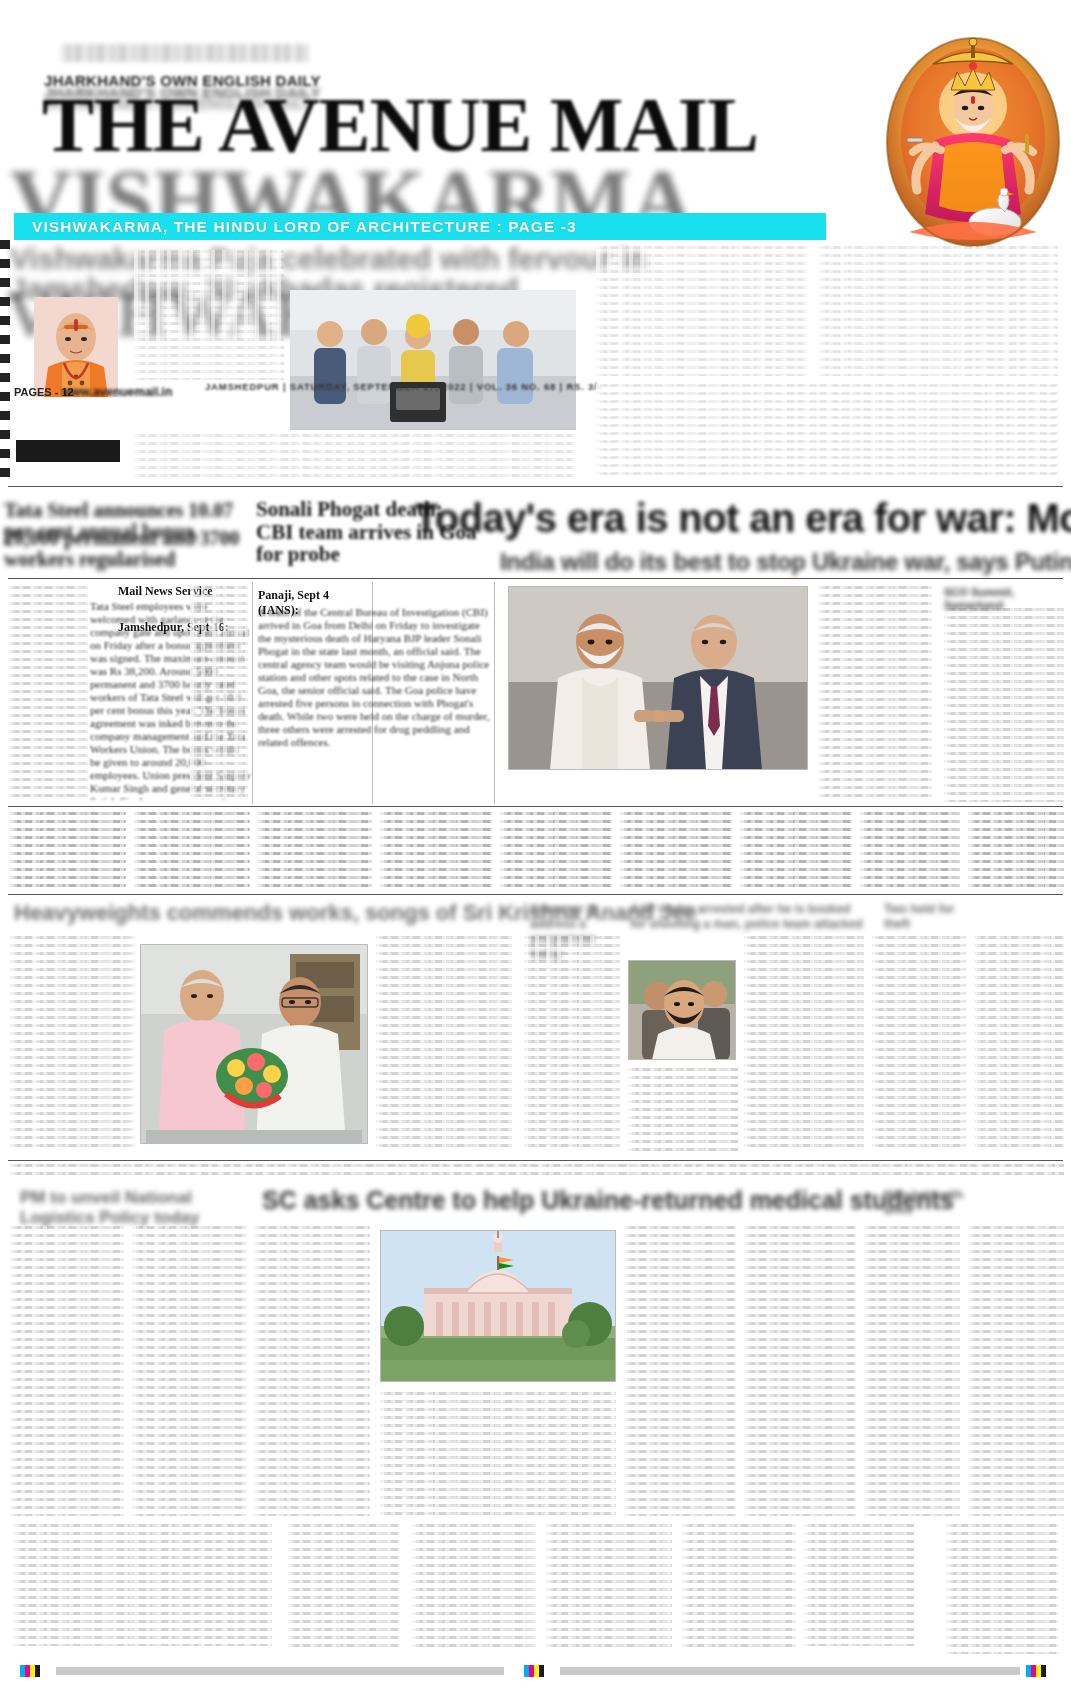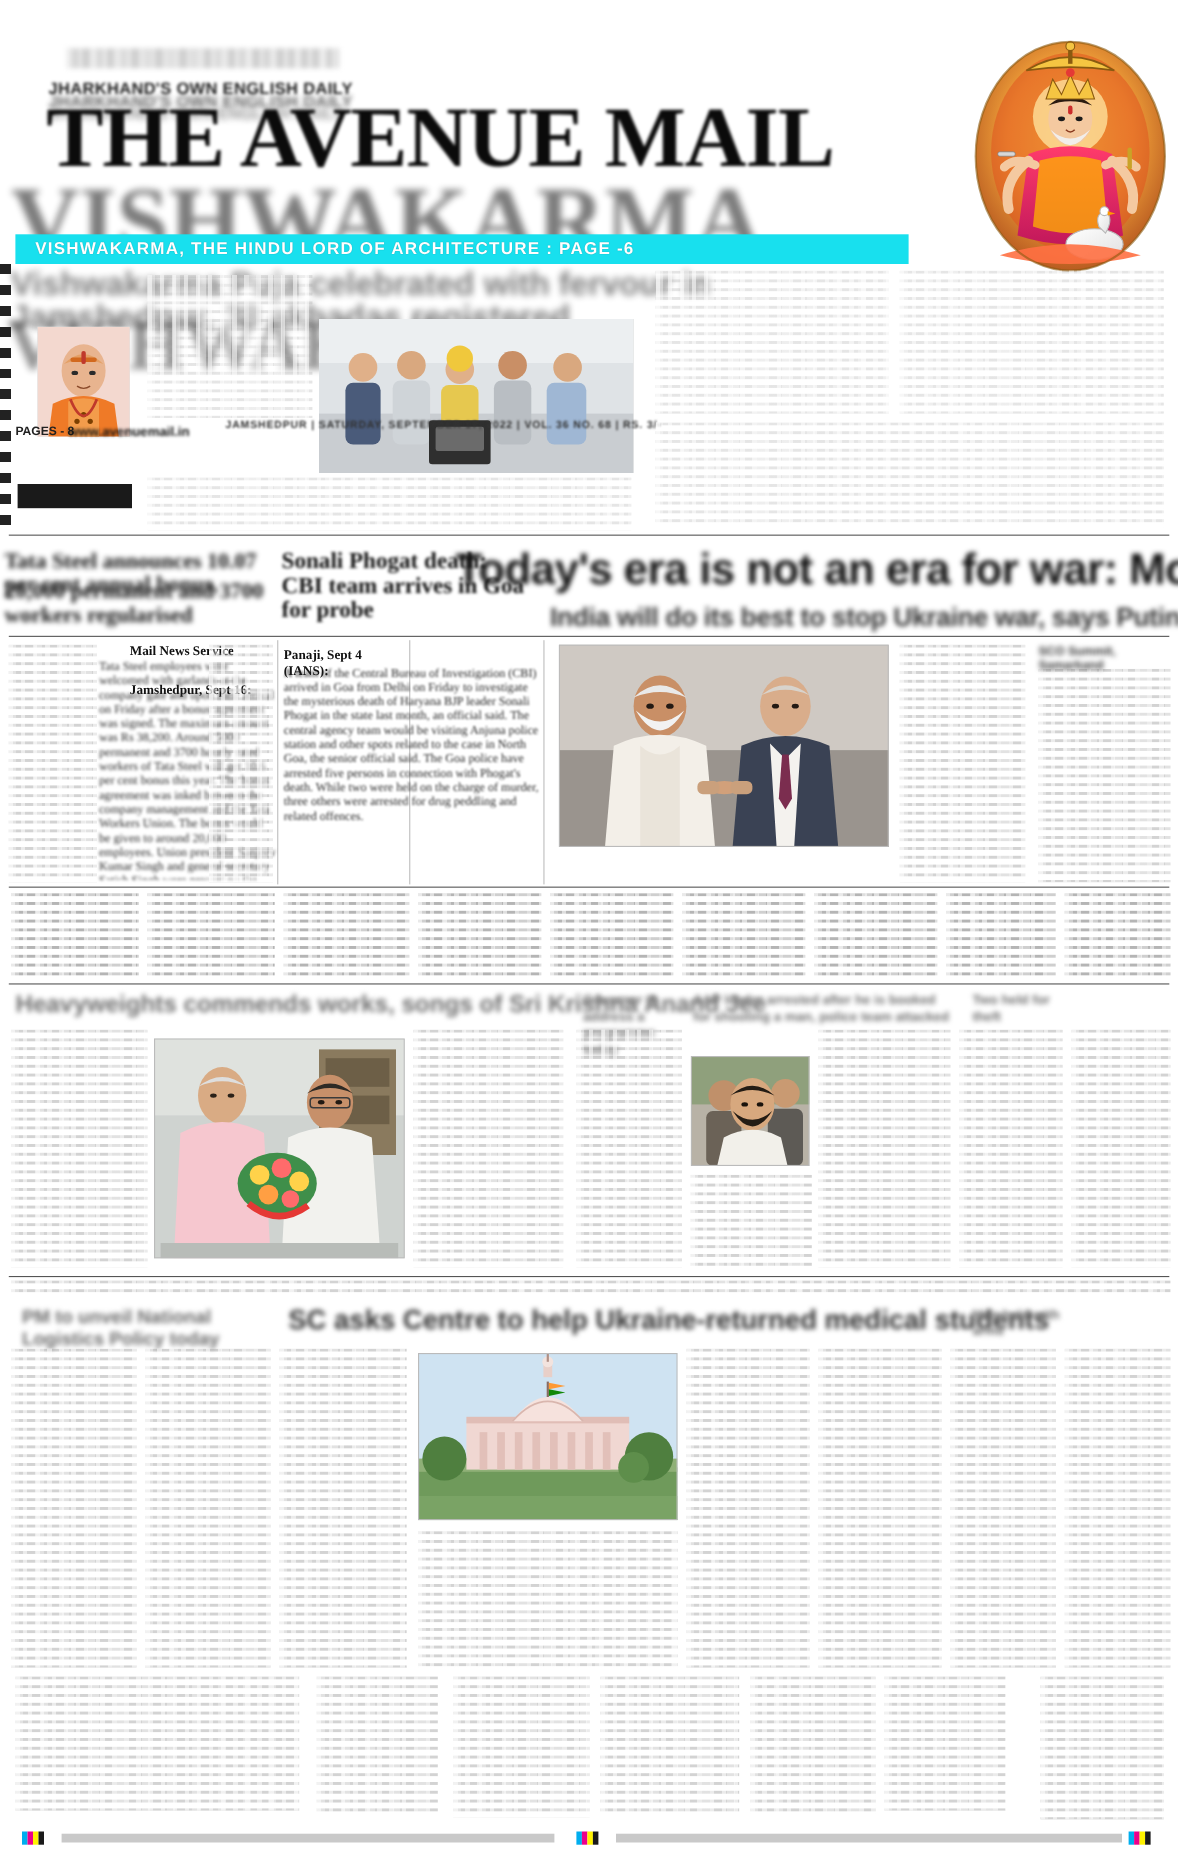--- a/index.html
+++ b/index.html
@@ -234,21 +234,21 @@
         <path d="M28 -10 L35 -8 L28 -6 Z" fill="#ff9800"></path>
       </g>
 
       <path d="M26 198 Q90 178 154 198 Q90 214 26 198 Z" fill="#ff7043" opacity="0.9"></path>
 
       <ellipse cx="90" cy="108" rx="86" ry="104" fill="none" stroke="#8a5a10" stroke-width="2" opacity="0.6"></ellipse>
     </svg>
   </div>
 
   <div id="cyan-strip">
-    <div class="txt">VISHWAKARMA, THE HINDU LORD OF ARCHITECTURE : PAGE -6</div>
+    <div class="txt">VISHWAKARMA, THE HINDU LORD OF ARCHITECTURE : PAGE -3</div>
   </div>
 
   <div class="hl blur3" style="left:10px; top:244px; width:720px; font-size:30px; opacity:.55;">Vishwakarma Puja celebrated with fervour in Jamshedpur, 38 akhadas registered</div>
 
   <div class="blur3" style="position:absolute;left:6px;top:276px;width:470px;font-family:'Liberation Serif',serif;font-weight:700;font-size:66px;color:#111;opacity:.45;">VISHWAKARMA</div>
 
   <div class="sidebar-edge"></div>
 
   <div class="photo" style="left:34px; top:297px; width:84px; height:100px;">
     <svg viewBox="0 0 84 100" width="84" height="100">
@@ -286,21 +286,21 @@
         <circle cx="176" cy="42" r="13" fill="#c98f66"></circle>
           <rect x="159" y="56" width="34" height="58" rx="7" fill="#b9bec3"></rect>
         <circle cx="226" cy="44" r="13" fill="#d9a87f"></circle>
           <rect x="207" y="58" width="36" height="56" rx="7" fill="#9fb7d4"></rect>
       </g>
       <rect x="100" y="92" width="56" height="40" rx="3" fill="#2f2f2f"></rect>
       <rect x="106" y="98" width="44" height="22" rx="2" fill="#6b6b6b"></rect>
     </svg>
   </div>
 
-  <div id="pages-line">PAGES - 8</div>
+  <div id="pages-line">PAGES - 12</div>
   <div id="weburl" class="blur">www.avenuemail.in</div>
   <div id="dateline">JAMSHEDPUR  |  SATURDAY,  SEPTEMBER 17, 2022  |  VOL. 36  NO. 68  |  RS. 3/-</div>
 
   <div class="photo" style="left:16px; top:440px; width:104px; height:22px; background:#1a1a1a;"></div>
 
   <div class="greek vlight mottle" style="position:absolute;left:596px;top:246px;width:212px;height:130px;"></div>
   <div class="greek vlight mottle" style="position:absolute;left:818px;top:246px;width:240px;height:130px;"></div>
   <div class="greek vlight mottle" style="position:absolute;left:596px;top:384px;width:462px;height:96px;"></div>
   <div class="greek vlight mottle" style="position:absolute;left:134px;top:250px;width:150px;height:130px;"></div>
   <div class="greek vlight mottle" style="position:absolute;left:134px;top:434px;width:440px;height:48px;"></div>

